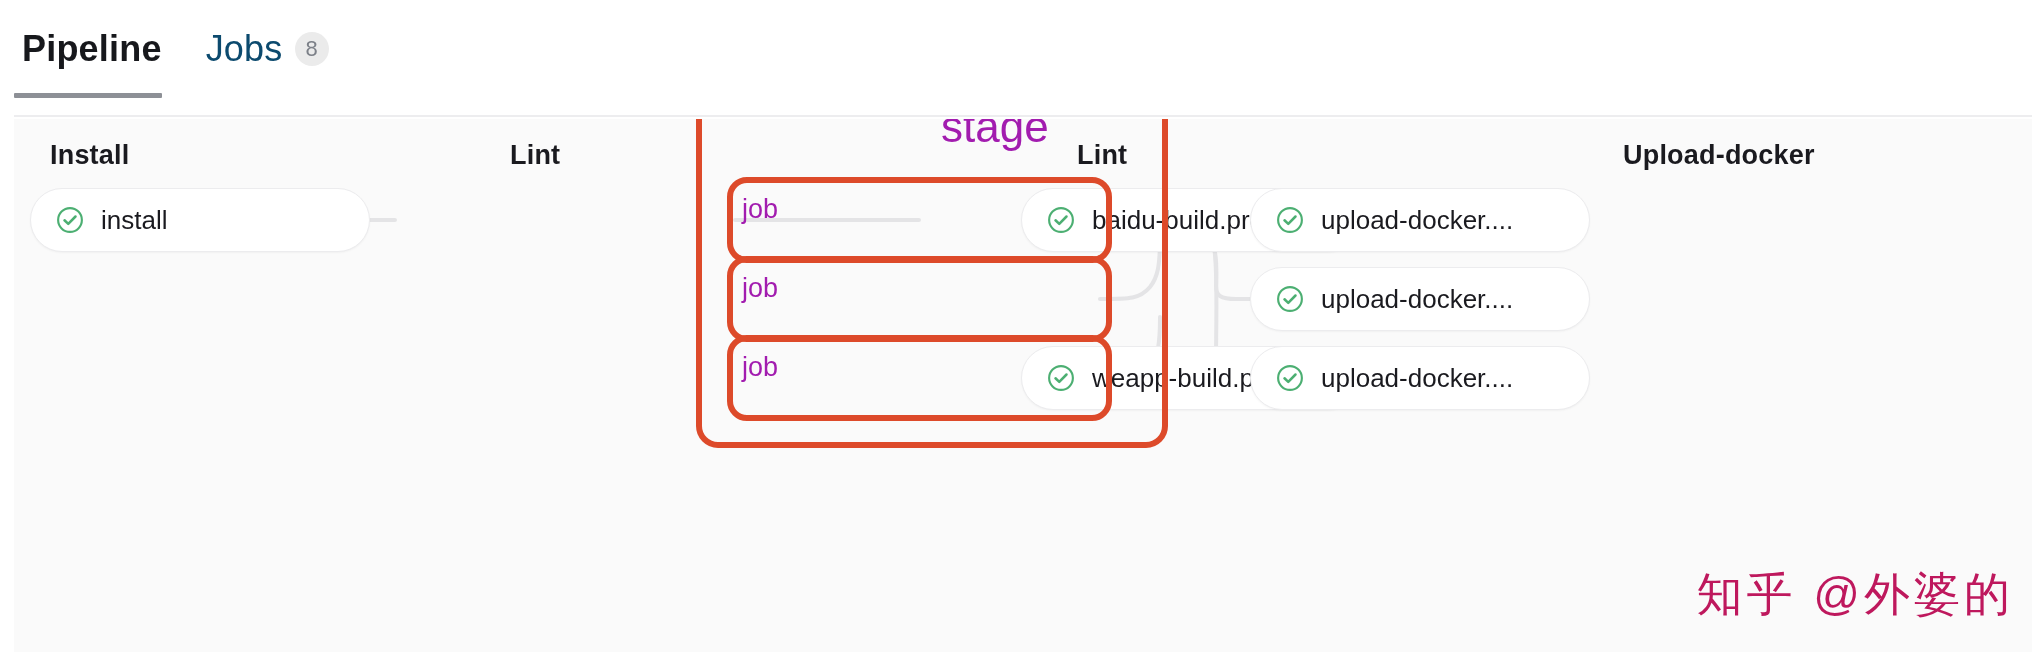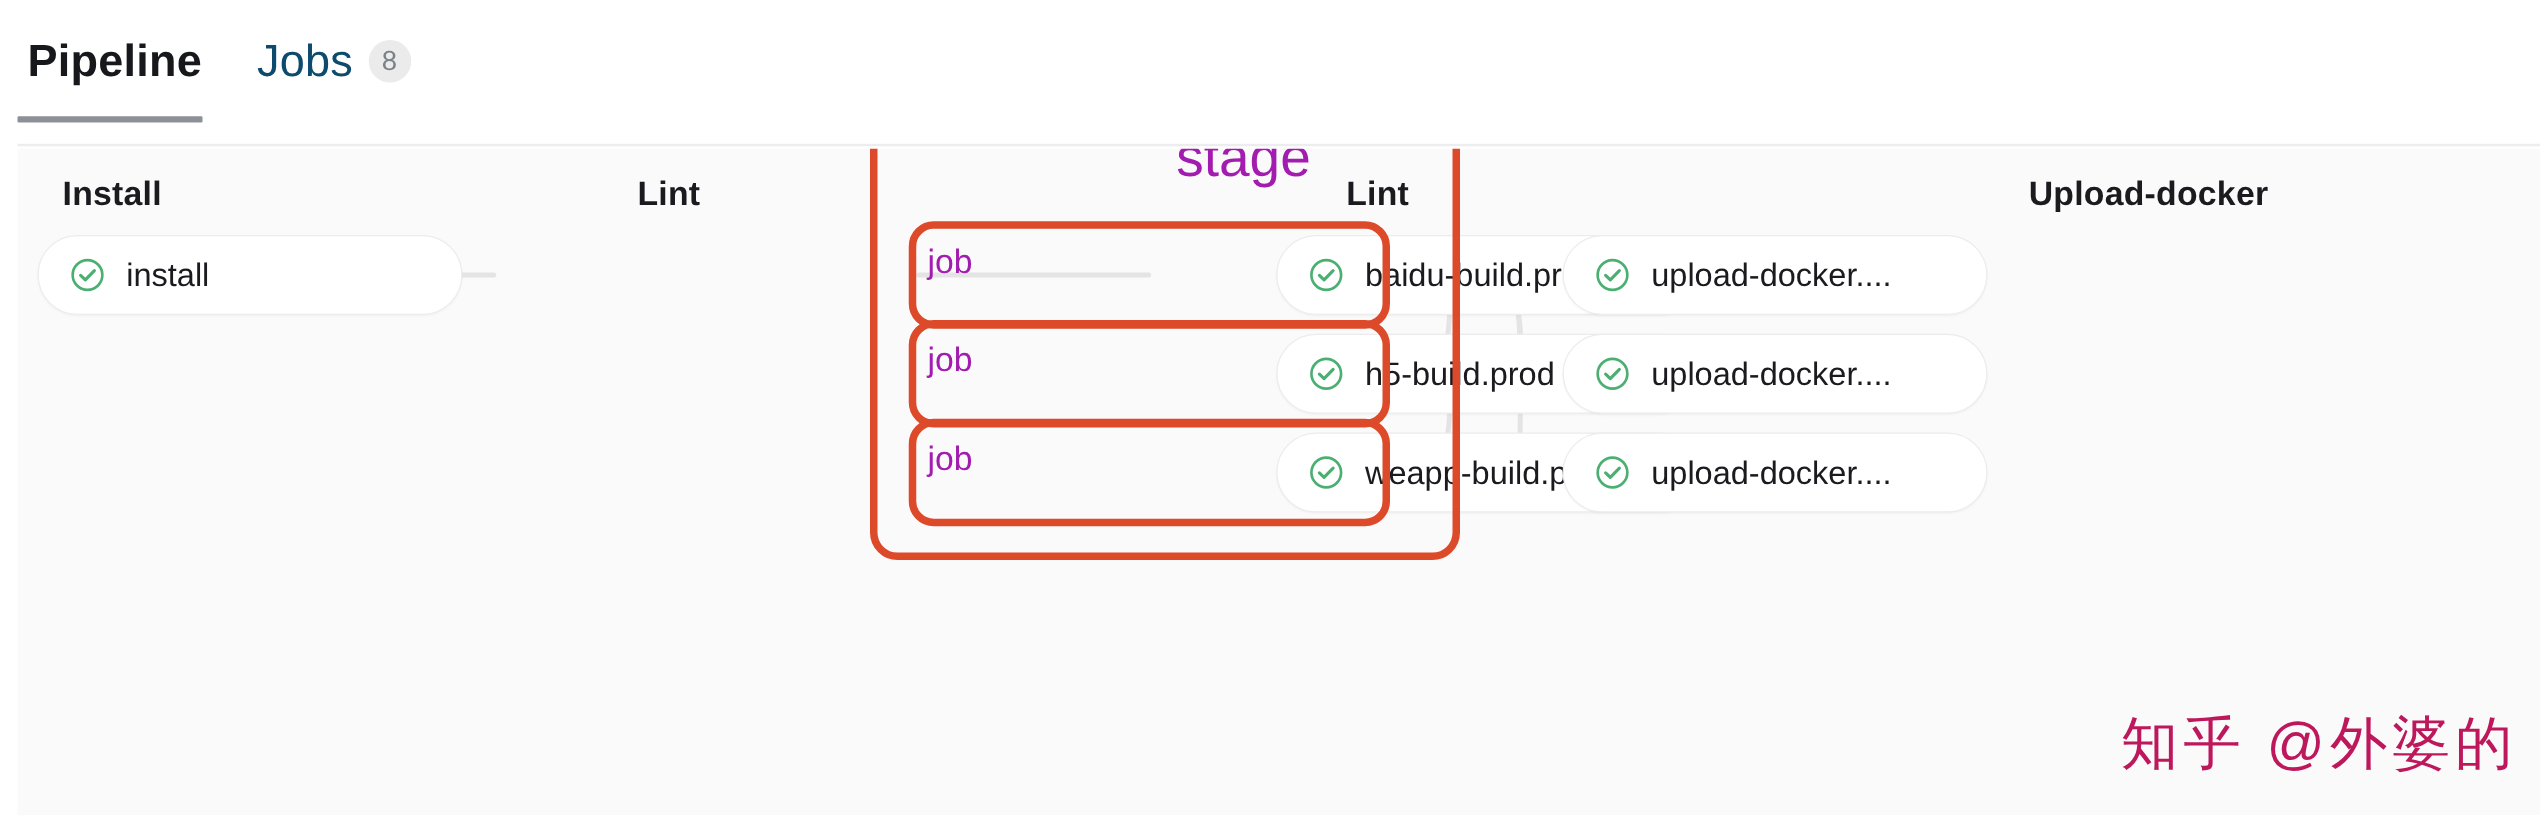--- a/index.html
+++ b/index.html
@@ -239,27 +239,20 @@
     <div class="col-title" style="left:1063px; top:21px;">Lint</div>
 
     <div class="card" style="left:1007px; top:69px; width:339px;">
       <svg class="ico" viewBox="0 0 24 24">
         <circle cx="12" cy="12" r="9.5" fill="none" stroke="#4caf72" stroke-width="1.7"></circle>
         <path d="M7.6 12.2 L10.6 15.1 L16.4 9.2" fill="none" stroke="#4caf72" stroke-width="2" stroke-linecap="round" stroke-linejoin="round"></path>
       </svg>
       <span class="card-label">baidu-build.prod</span>
     </div>
 
-    <div class="card" style="left:1007px; top:148px; width:339px;">
-      <svg class="ico" viewBox="0 0 24 24">
-        <circle cx="12" cy="12" r="9.5" fill="none" stroke="#4caf72" stroke-width="1.7"></circle>
-        <path d="M7.6 12.2 L10.6 15.1 L16.4 9.2" fill="none" stroke="#4caf72" stroke-width="2" stroke-linecap="round" stroke-linejoin="round"></path>
-      </svg>
-      <span class="card-label">h5-build.prod</span>
-    </div>
 
     <div class="card" style="left:1007px; top:227px; width:339px;">
       <svg class="ico" viewBox="0 0 24 24">
         <circle cx="12" cy="12" r="9.5" fill="none" stroke="#4caf72" stroke-width="1.7"></circle>
         <path d="M7.6 12.2 L10.6 15.1 L16.4 9.2" fill="none" stroke="#4caf72" stroke-width="2" stroke-linecap="round" stroke-linejoin="round"></path>
       </svg>
       <span class="card-label">weapp-build.pr...</span>
     </div>
 
     <div class="col-title" style="left:1609px; top:21px;text-align:center;">Upload-docker</div>

